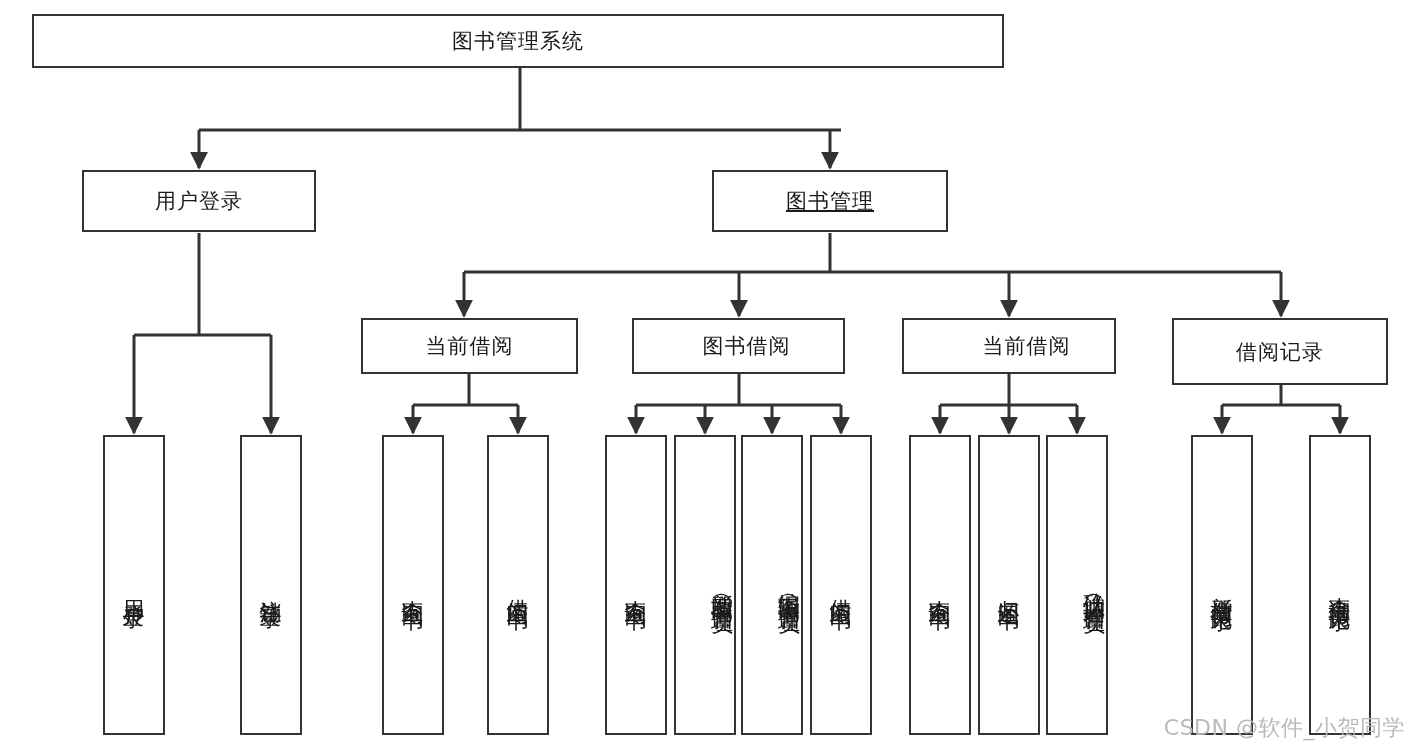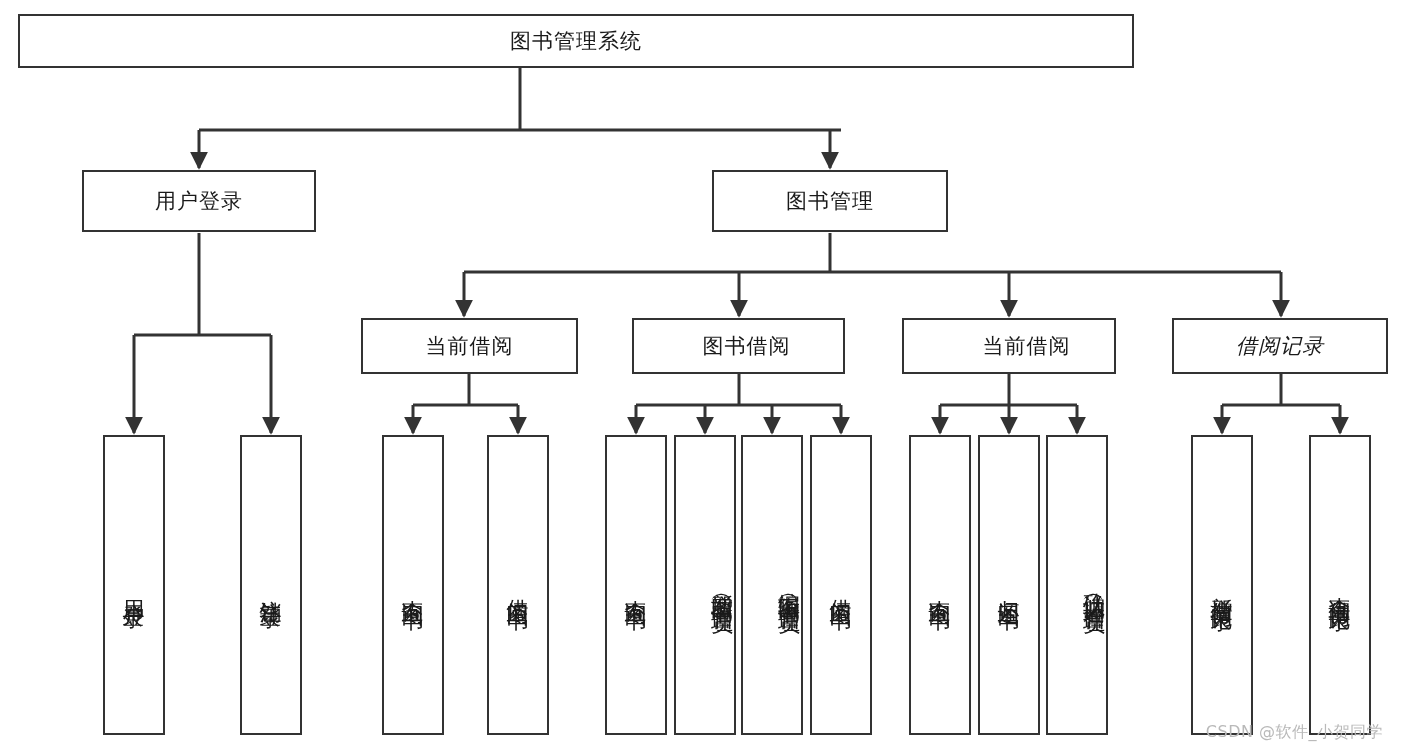--- a/index.html
+++ b/index.html
@@ -53,23 +53,23 @@
     white-space: nowrap;
   }
   .node.vert.mid {
     align-items: center;
   }
   .node-root {
     font-size: 22px;
   }
   .watermark {
     position: absolute;
-    right: 22px;
+    right: 0;
     bottom: 4px;
-    font-size: 16px;
+    font-size: 22px;
     color: #b9b9b9;
     white-space: nowrap;
     letter-spacing: 0.5px;
   }
 </style>
 </head>
 <body>
 
 <div id="canvas">
 
@@ -116,29 +116,29 @@
       <path d="M 1009 405 L 1009 433" marker-end="url(#arrow)"></path>
       <path d="M 1077 405 L 1077 433" marker-end="url(#arrow)"></path>
 
       <path d="M 1281 374 L 1281 405"></path>
       <path d="M 1222 405 L 1340 405"></path>
       <path d="M 1222 405 L 1222 433" marker-end="url(#arrow)"></path>
       <path d="M 1340 405 L 1340 433" marker-end="url(#arrow)"></path>
     </g>
   </svg>
 
-  <div class="node horiz node-root" style="left:18px; top:14px; width:1116px; height:54px;">图书管理系统</div>
+  <div class="node horiz node-root" style="left:32px; top:14px; width:972px; height:54px;">图书管理系统</div>
 
   <div class="node horiz" style="left:82px; top:170px; width:234px; height:62px;">用户登录</div>
-  <div class="node horiz" style="left:712px; top:170px; width:236px; height:62px;">图书管理</div>
+  <div class="node horiz" style="left:712px; top:170px; width:236px; height:62px;text-decoration:underline;">图书管理</div>
 
   <div class="node horiz" style="left:361px; top:318px; width:217px; height:56px;">当前借阅</div>
   <div class="node horiz" style="left:632px; top:318px; width:213px; height:56px;padding-left:16px;">图书借阅</div>
   <div class="node horiz" style="left:902px; top:318px; width:214px; height:56px;padding-left:35px;">当前借阅</div>
-  <div class="node horiz" style="left:1172px; top:318px; width:216px; height:56px;font-style:italic;">借阅记录</div>
+  <div class="node horiz" style="left:1172px; top:318px; width:216px; height:67px;">借阅记录</div>
 
   <div class="node vert mid" style="left:103px; top:435px; width:62px; height:300px;">用户登录</div>
   <div class="node vert mid" style="left:240px; top:435px; width:62px; height:300px;">注销登录</div>
 
   <div class="node vert mid" style="left:382px; top:435px; width:62px; height:300px;">查询图书</div>
   <div class="node vert mid" style="left:487px; top:435px; width:62px; height:300px;">借阅图书</div>
 
   <div class="node vert mid" style="left:605px; top:435px; width:62px; height:300px;">查询图书</div>
   <div class="node vert" style="left:674px; top:435px; width:62px; height:300px;">新增图书（管理员）</div>
   <div class="node vert" style="left:741px; top:435px; width:62px; height:300px;">编辑图书（管理员）</div>

